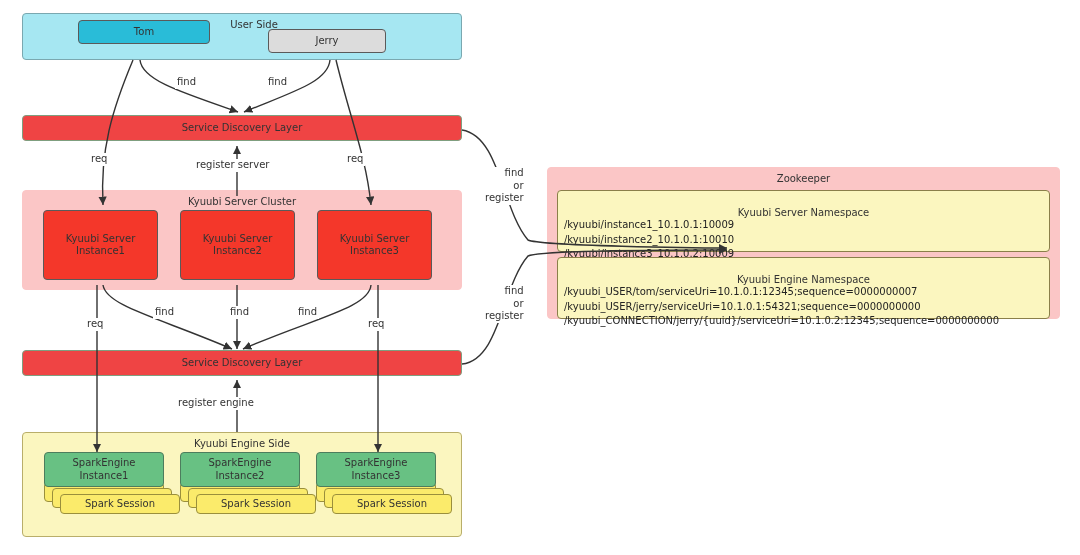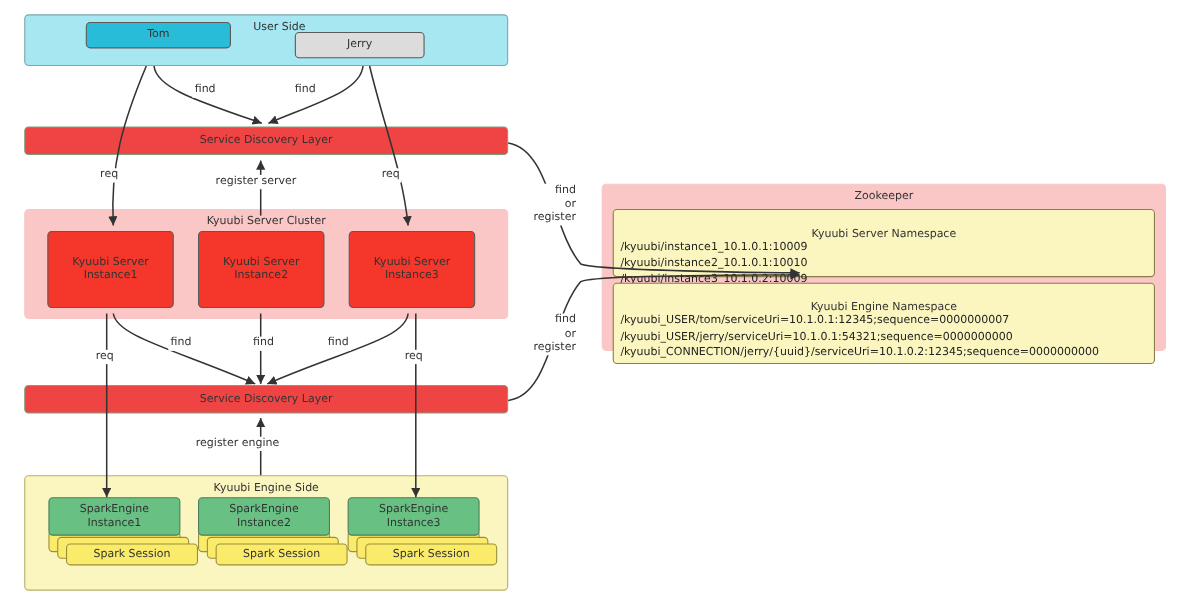--- a/index.html
+++ b/index.html
@@ -208,21 +208,21 @@
     <span class="group-title">Zookeeper</span>
   </div>
 
   <div class="ns-box" style="left:557px; top:190px; width:493px; height:62px;">
     <div class="ns-title">Kyuubi Server Namespace</div>
     <div class="ns-line">/kyuubi/instance1_10.1.0.1:10009</div>
     <div class="ns-line">/kyuubi/instance2_10.1.0.1:10010</div>
     <div class="ns-line">/kyuubi/instance3_10.1.0.2:10009</div>
   </div>
 
-  <div class="ns-box" style="left:557px; top:257px; width:493px; height:74px;">
+  <div class="ns-box" style="left:557px; top:257px; width:493px; height:62px;">
     <div class="ns-title">Kyuubi Engine Namespace</div>
     <div class="ns-line">/kyuubi_USER/tom/serviceUri=10.1.0.1:12345;sequence=0000000007</div>
     <div class="ns-line">/kyuubi_USER/jerry/serviceUri=10.1.0.1:54321;sequence=0000000000</div>
     <div class="ns-line">/kyuubi_CONNECTION/jerry/{uuid}/serviceUri=10.1.0.2:12345;sequence=0000000000</div>
   </div>
 
   <div class="edge-label" style="left:175px; top:76px;">find</div>
   <div class="edge-label" style="left:266px; top:76px;">find</div>
   <div class="edge-label" style="left:89px; top:153px;">req</div>
   <div class="edge-label" style="left:345px; top:153px;">req</div>

